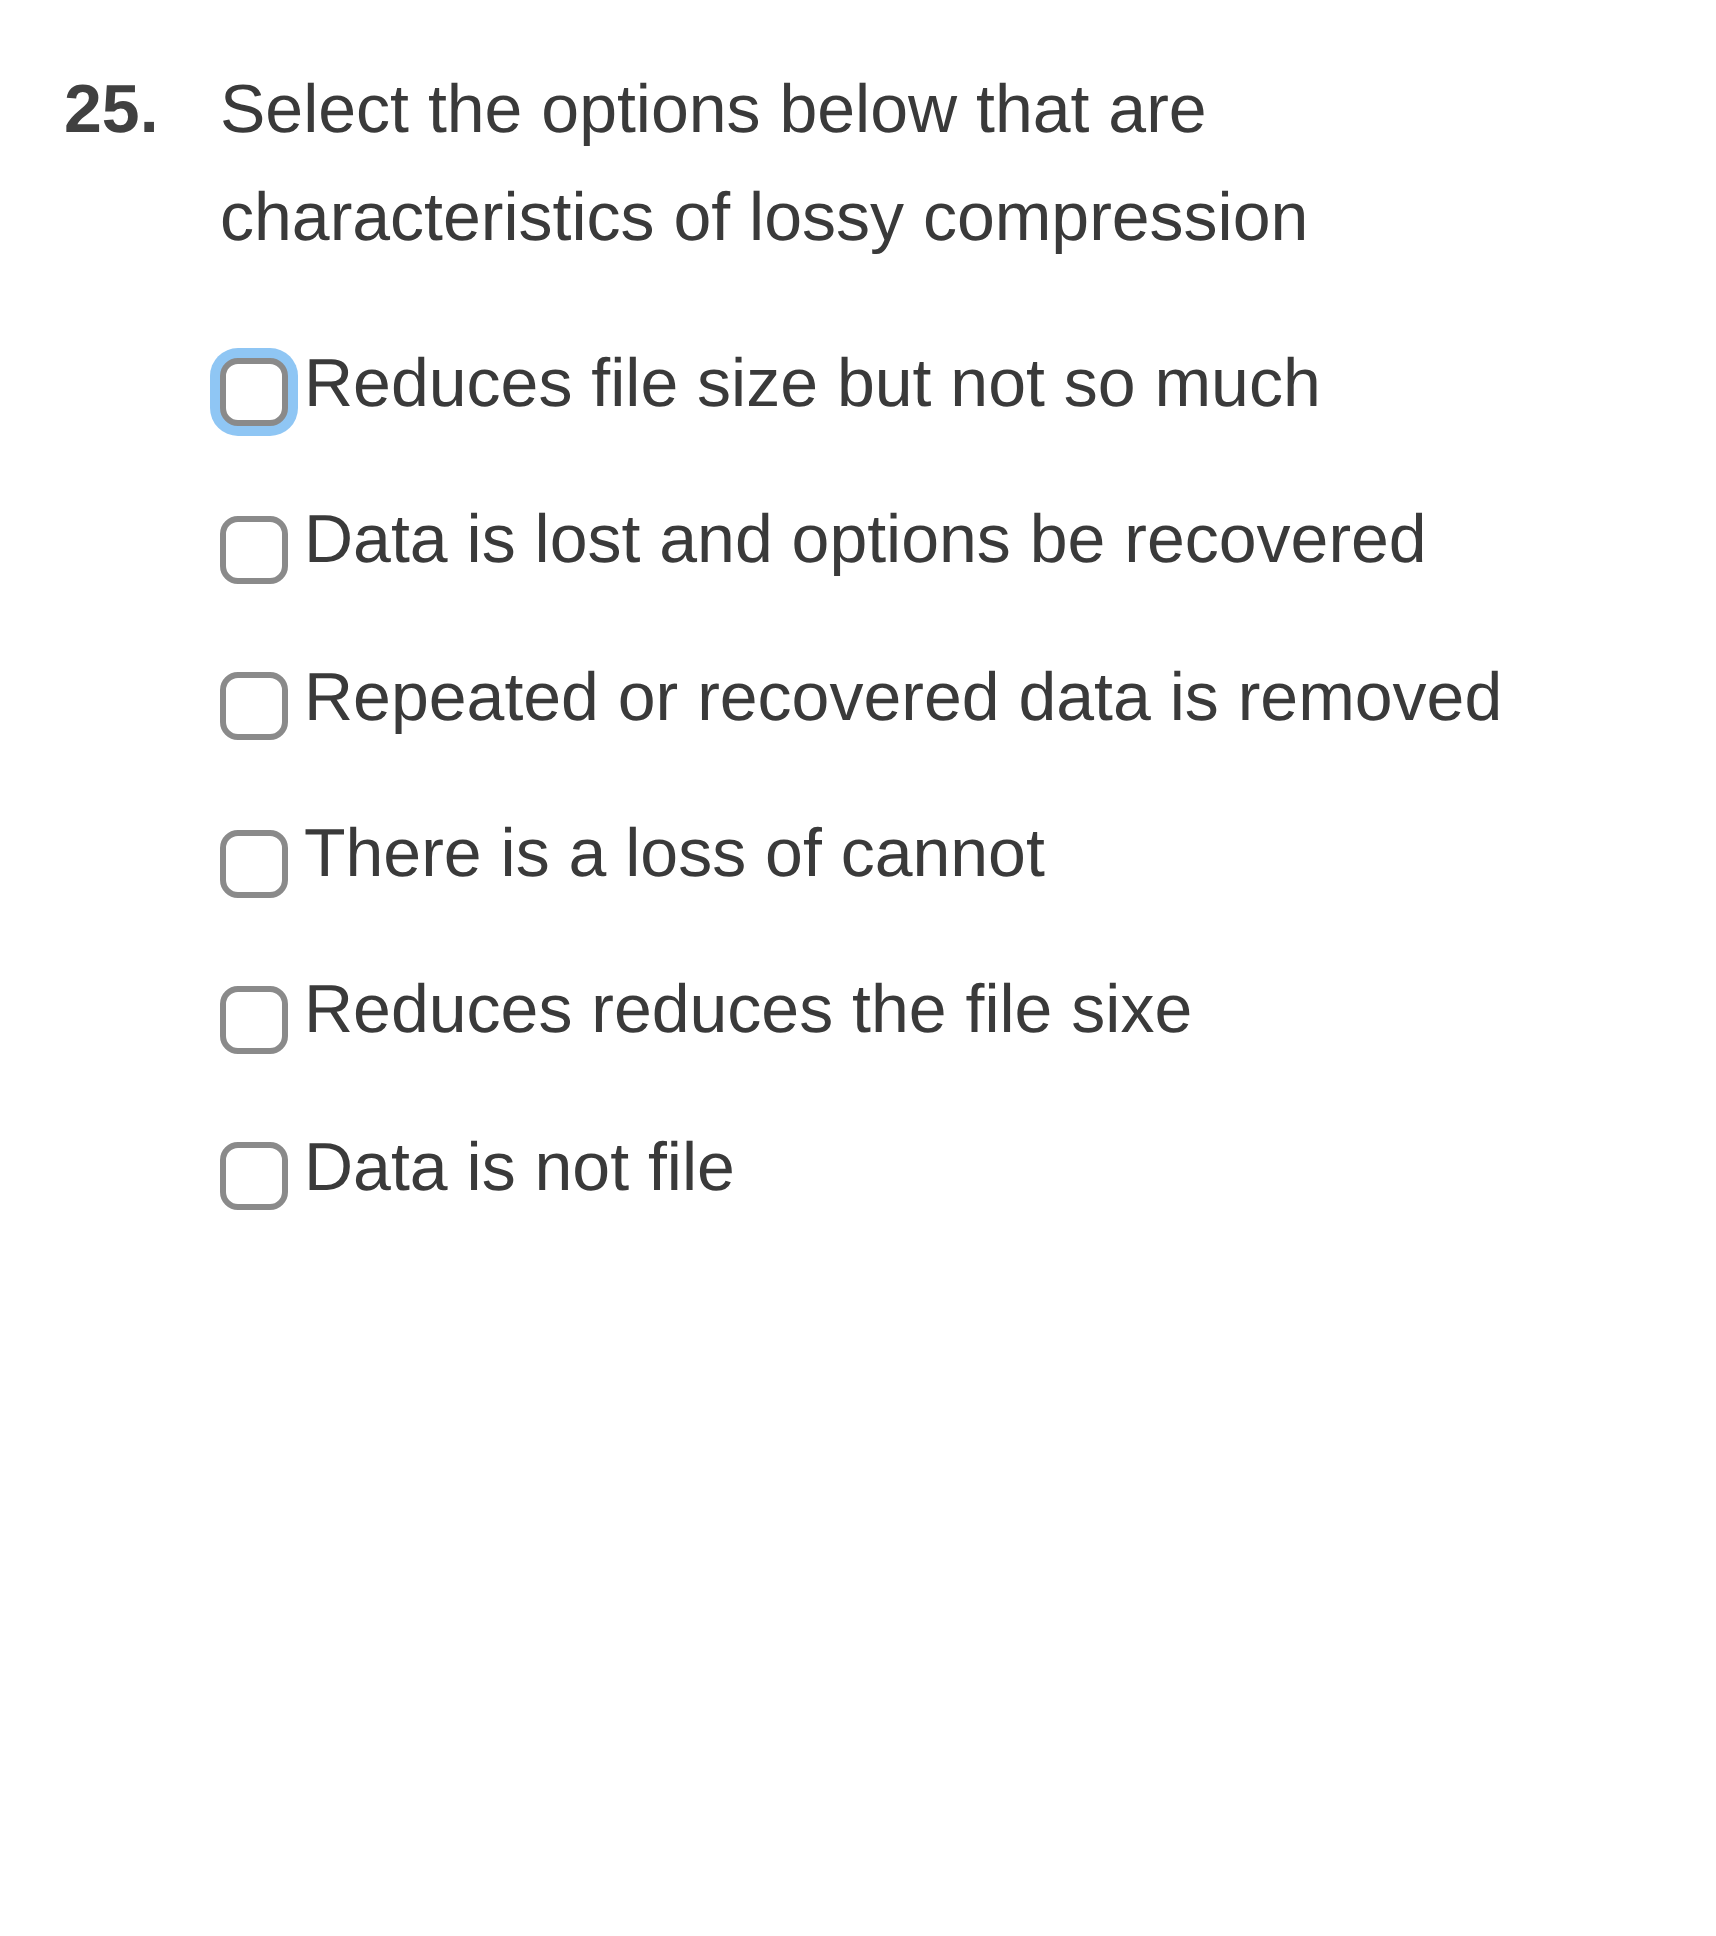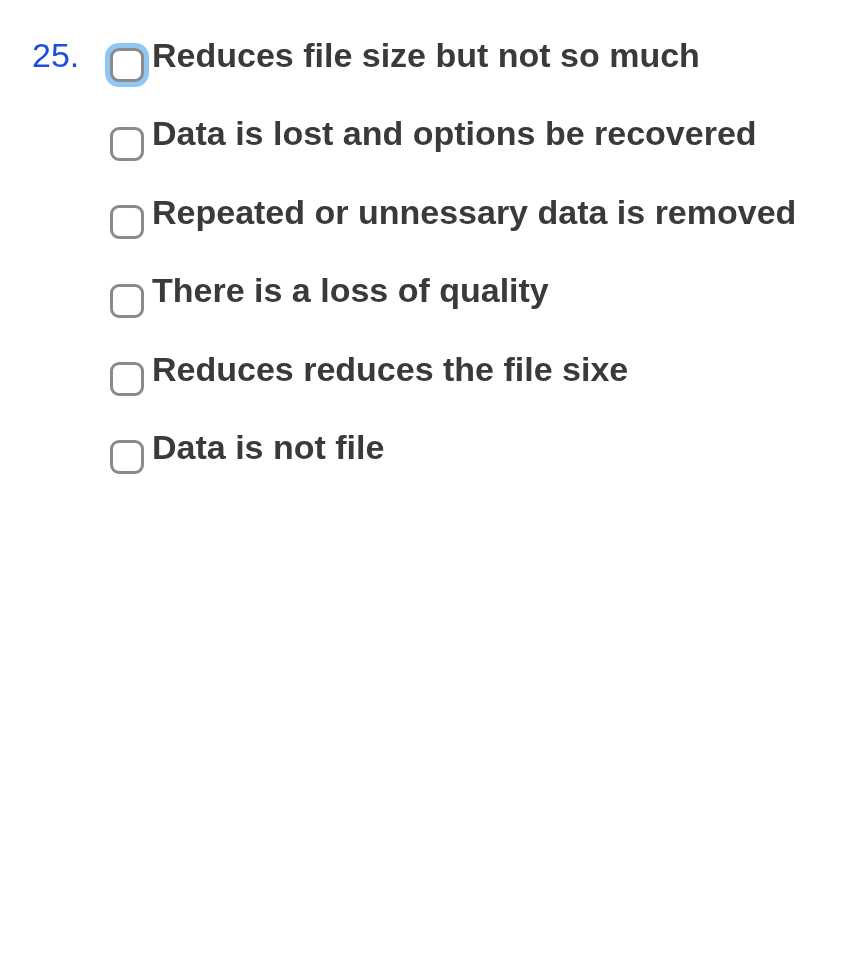--- a/index.html
+++ b/index.html
@@ -15,41 +15,40 @@
       padding: 28px 32px;
       color: #3a3a3a;
       font-size: 34px;
       line-height: 1.6;
     }
     .question-wrapper {
       display: flex;
       align-items: flex-start;
     }
     .question-number {
-      font-weight: normal;
-      color: #1d4ed8;
+      font-weight: bold;
+      color: #404040;
       min-width: 78px;
       flex-shrink: 0;
     }
     .question-content {
       flex: 1;
     }
     .question-text {
       margin-bottom: 28px;
     }
     .options-list {
       display: flex;
       flex-direction: column;
       gap: 24px;
     }
     .option-row {
       display: flex;
-      align-items: flex-end;
+      align-items: center;
       gap: 8px;
-      font-weight: bold;
     }
     .checkbox {
       width: 34px;
       height: 34px;
       border: 3px solid #8a8a8a;
       border-radius: 9px;
       background: #fff;
       flex-shrink: 0;
       margin-top: 9px;
       cursor: pointer;
@@ -65,36 +64,37 @@
       flex: 1;
       padding-top: 0;
     }
   </style>
 </head>
 <body>
 
 <div class="question-wrapper">
   <div class="question-number">25.</div>
   <div class="question-content">
+    <div class="question-text">Select the options below that are characteristics of lossy compression</div>
     <div class="options-list">
       <div class="option-row">
         <div class="checkbox focused"></div>
         <div class="option-label">Reduces file size but not so much</div>
       </div>
       <div class="option-row">
         <div class="checkbox"></div>
         <div class="option-label">Data is lost and options be recovered</div>
       </div>
       <div class="option-row">
         <div class="checkbox"></div>
-        <div class="option-label">Repeated or unnessary data is removed</div>
+        <div class="option-label">Repeated or recovered data is removed</div>
       </div>
       <div class="option-row">
         <div class="checkbox"></div>
-        <div class="option-label">There is a loss of quality</div>
+        <div class="option-label">There is a loss of cannot</div>
       </div>
       <div class="option-row">
         <div class="checkbox"></div>
         <div class="option-label">Reduces reduces the file sixe</div>
       </div>
       <div class="option-row">
         <div class="checkbox"></div>
         <div class="option-label">Data is not file</div>
       </div>
     </div>

